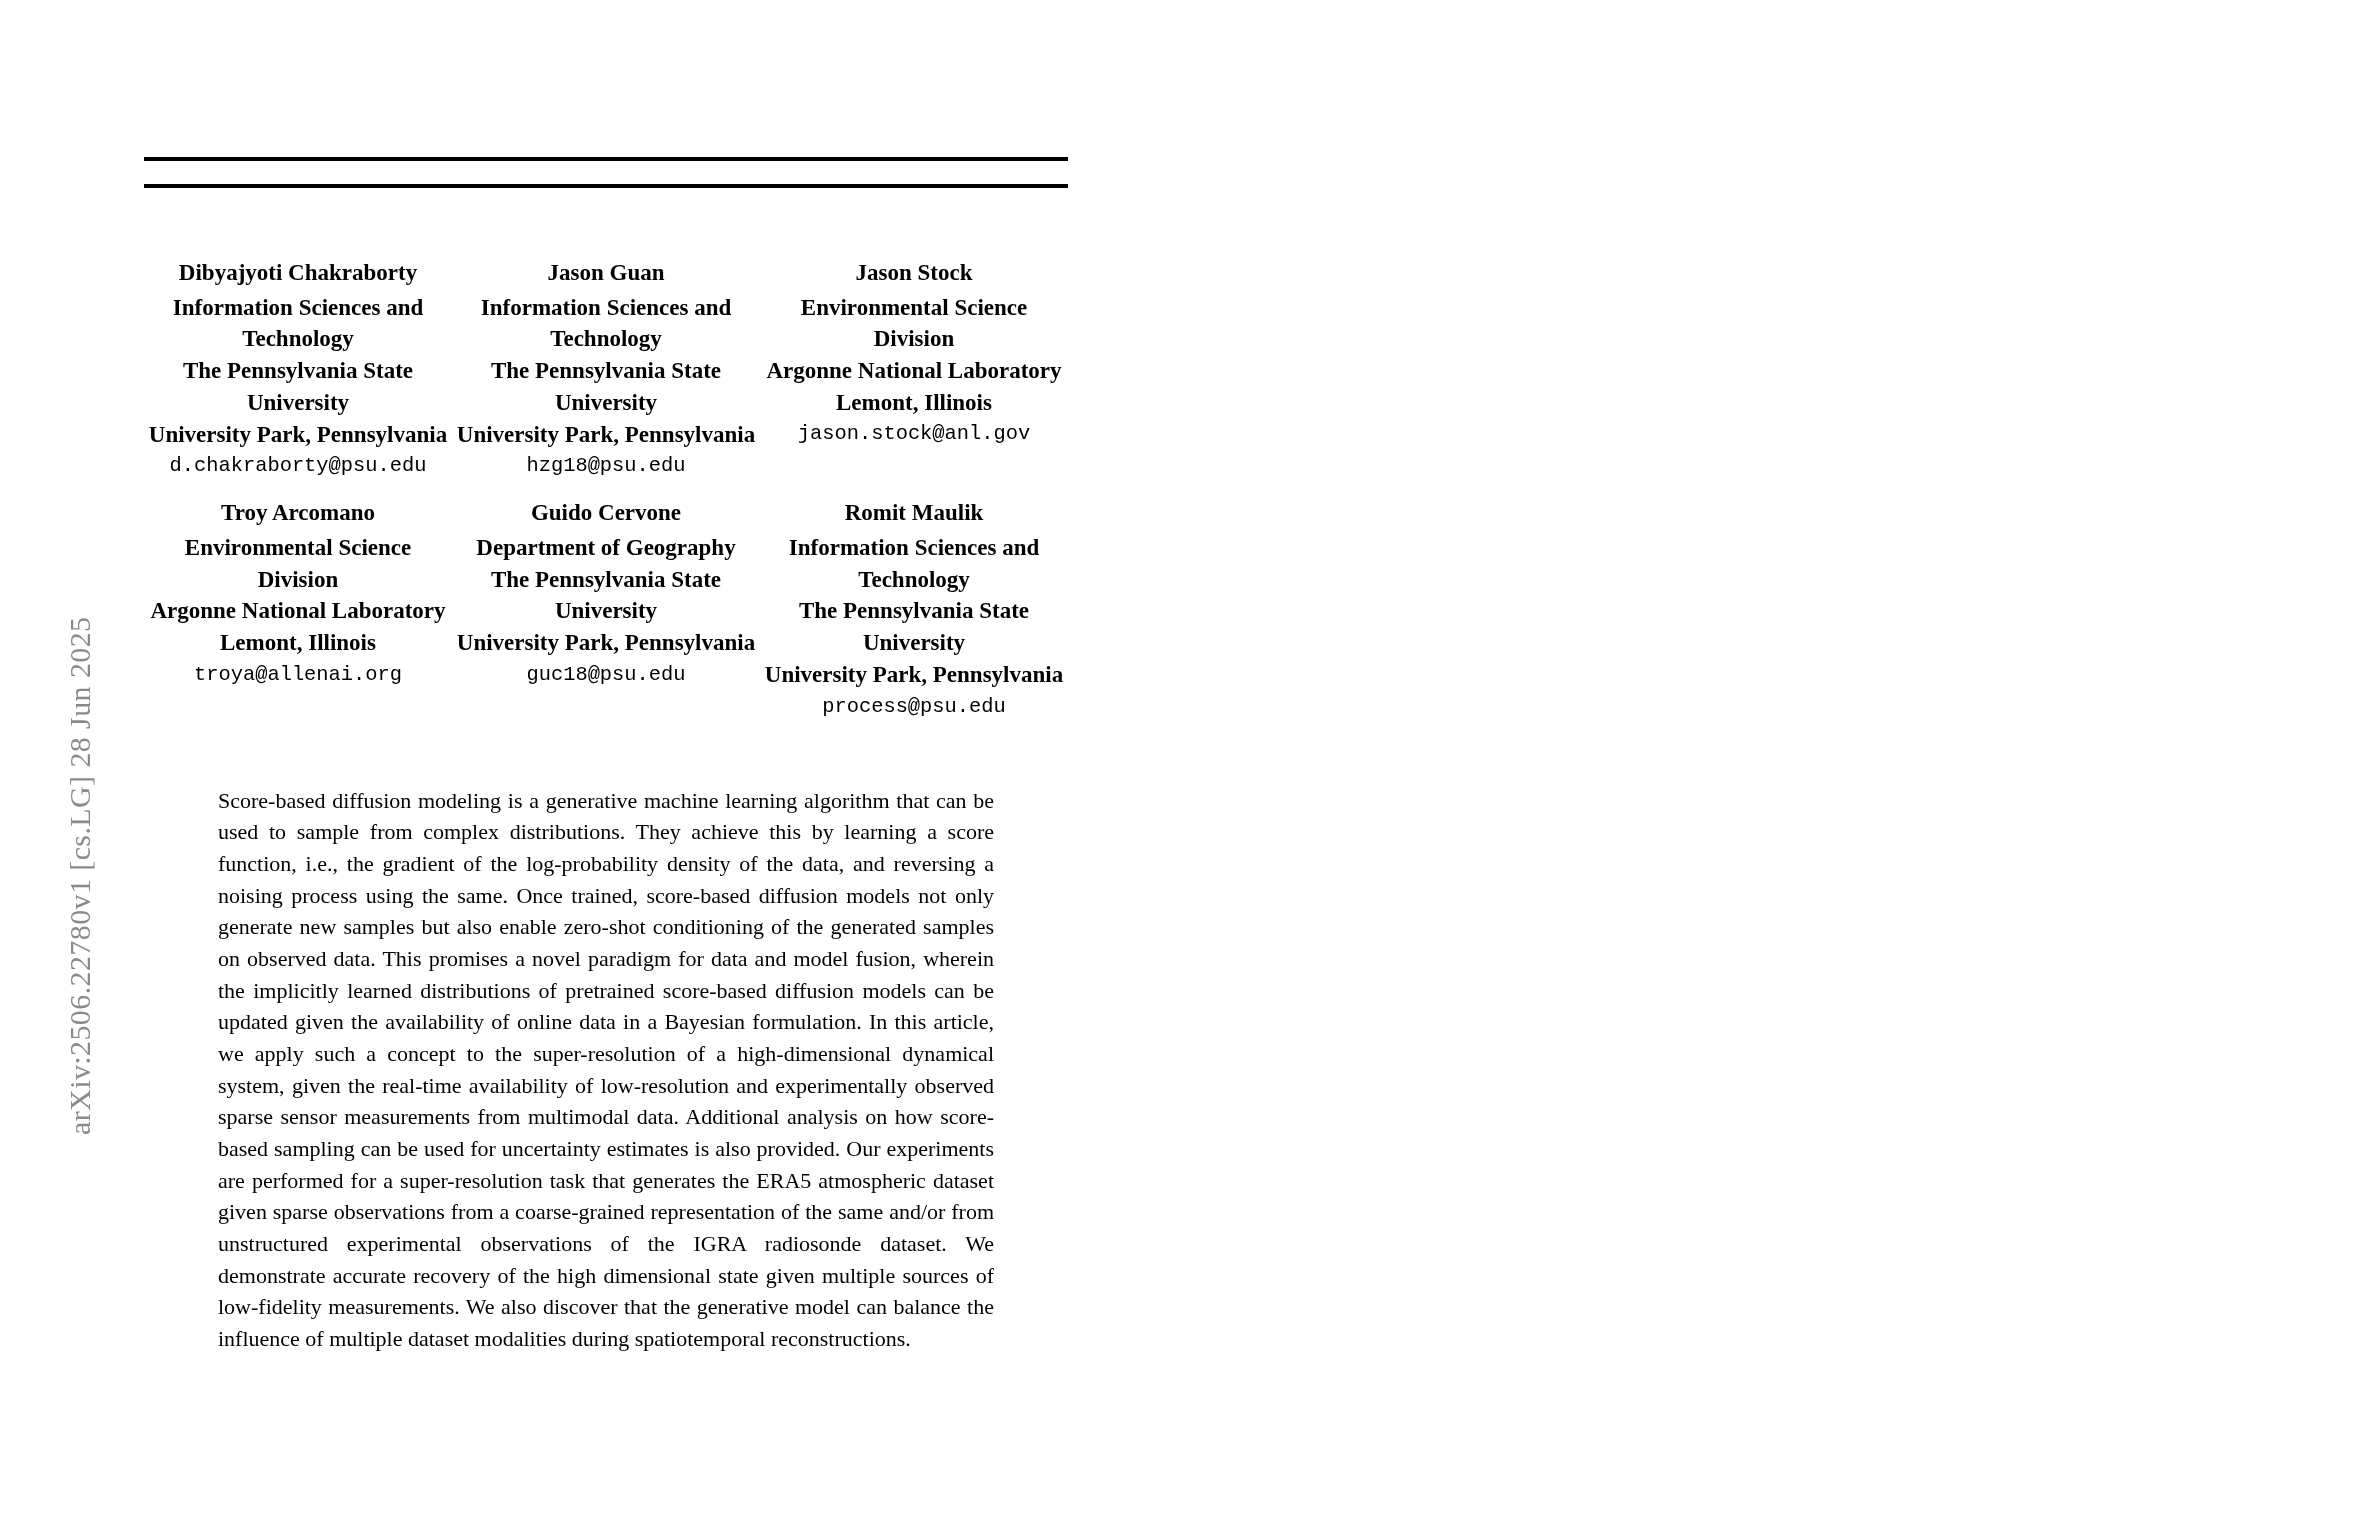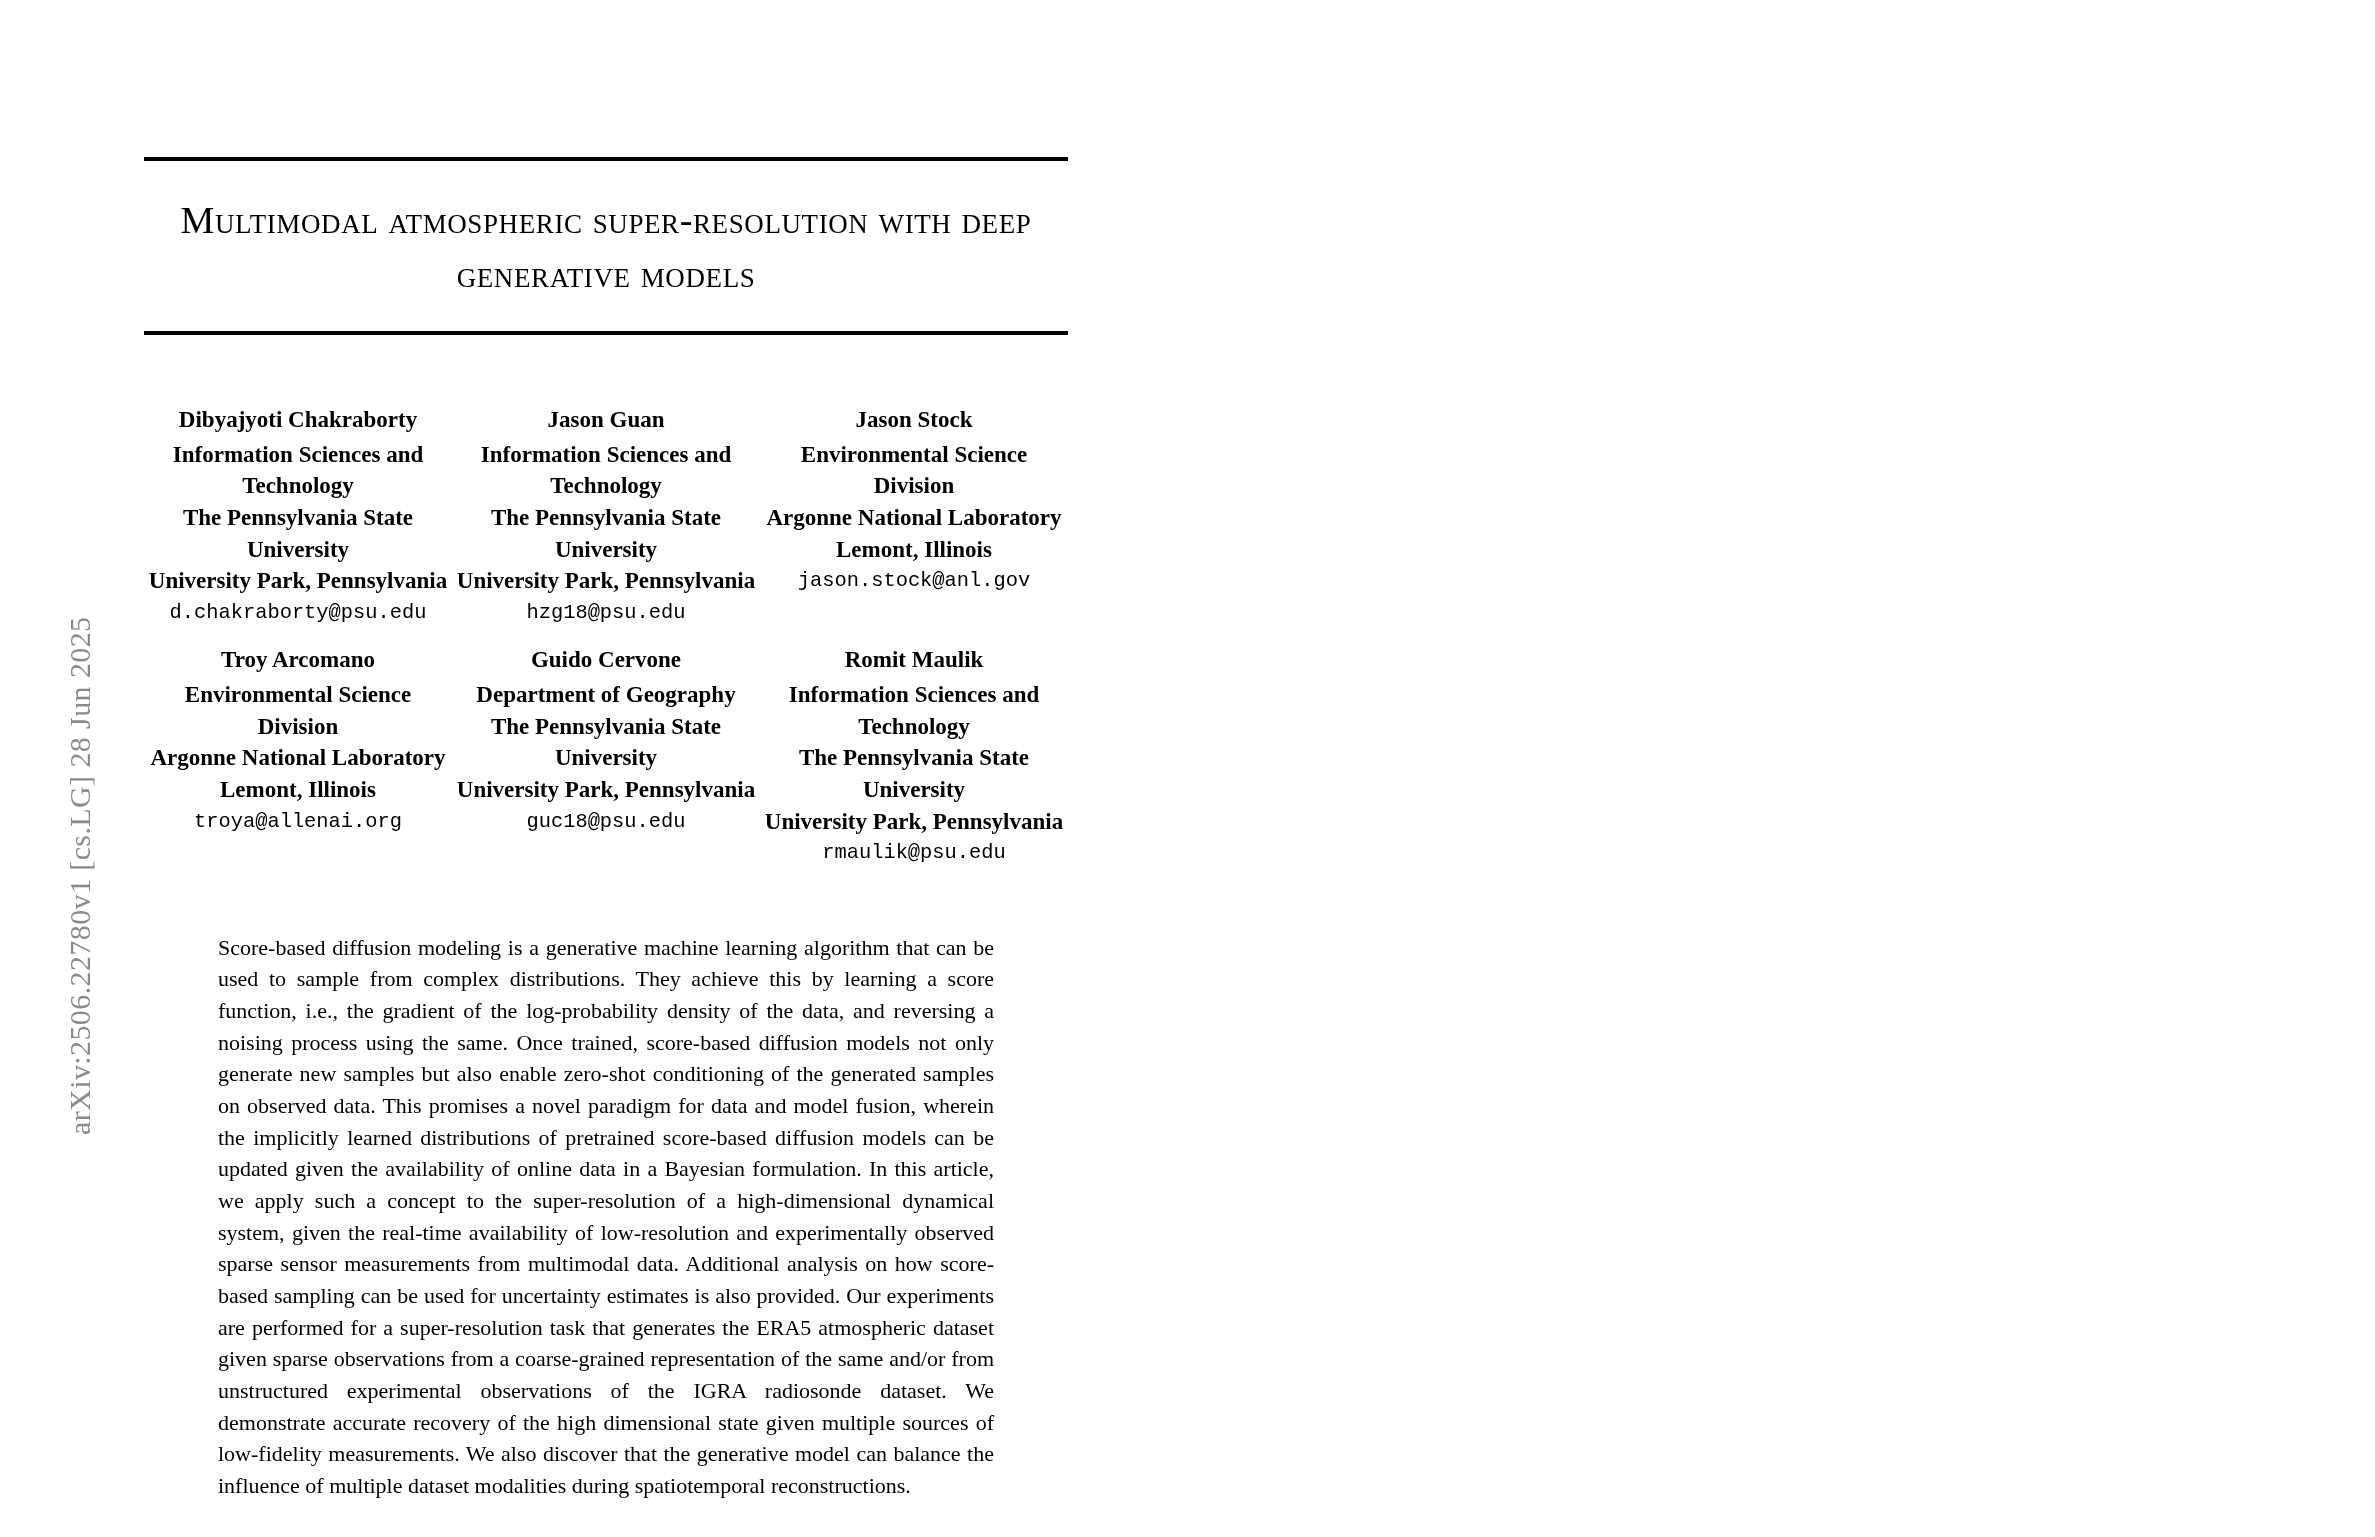--- a/index.html
+++ b/index.html
@@ -132,21 +132,20 @@
 <div class="spread">
 
   <div class="page page-left">
 
     <div class="arxiv-stamp">arXiv:2506.22780v1  [cs.LG]  28 Jun 2025</div>
 
     <div class="content-left">
 
       <hr class="rule-thick rule-top">
 
-      <h1 class="paper-title">Multimodal atmospheric super-resolution with deep generative models</h1>
 
       <hr class="rule-thick rule-bot">
 
       <div class="authors-row">
         <div class="author">
           <span class="author-name">Dibyajyoti Chakraborty</span>
           <span class="author-line">Information Sciences and Technology</span>
           <span class="author-line">The Pennsylvania State University</span>
           <span class="author-line">University Park, Pennsylvania</span>
           <span class="author-email">d.chakraborty@psu.edu</span>
@@ -180,21 +179,21 @@
           <span class="author-line">Department of Geography</span>
           <span class="author-line">The Pennsylvania State University</span>
           <span class="author-line">University Park, Pennsylvania</span>
           <span class="author-email">guc18@psu.edu</span>
         </div>
         <div class="author">
           <span class="author-name">Romit Maulik</span>
           <span class="author-line">Information Sciences and Technology</span>
           <span class="author-line">The Pennsylvania State University</span>
           <span class="author-line">University Park, Pennsylvania</span>
-          <span class="author-email">rmaulik@psu.edu</span>
+          <span class="author-email">process@psu.edu</span>
         </div>
       </div>
 
       <div class="abstract-wrap">
         <p class="abstract-body">Score-based diffusion modeling is a generative machine learning algorithm that can be used to sample from complex distributions. They achieve this by learning a score function, i.e., the gradient of the log-probability density of the data, and reversing a noising process using the same. Once trained, score-based diffusion models not only generate new samples but also enable zero-shot conditioning of the generated samples on observed data. This promises a novel paradigm for data and model fusion, wherein the implicitly learned distributions of pretrained score-based diffusion models can be updated given the availability of online data in a Bayesian formulation. In this article, we apply such a concept to the super-resolution of a high-dimensional dynamical system, given the real-time availability of low-resolution and experimentally observed sparse sensor measurements from multimodal data. Additional analysis on how score-based sampling can be used for uncertainty estimates is also provided. Our experiments are performed for a super-resolution task that generates the ERA5 atmospheric dataset given sparse observations from a coarse-grained representation of the same and/or from unstructured experimental observations of the IGRA radiosonde dataset. We demonstrate accurate recovery of the high dimensional state given multiple sources of low-fidelity measurements. We also discover that the generative model can balance the influence of multiple dataset modalities during spatiotemporal reconstructions.</p>
       </div>
 
     </div>
   </div>
 

